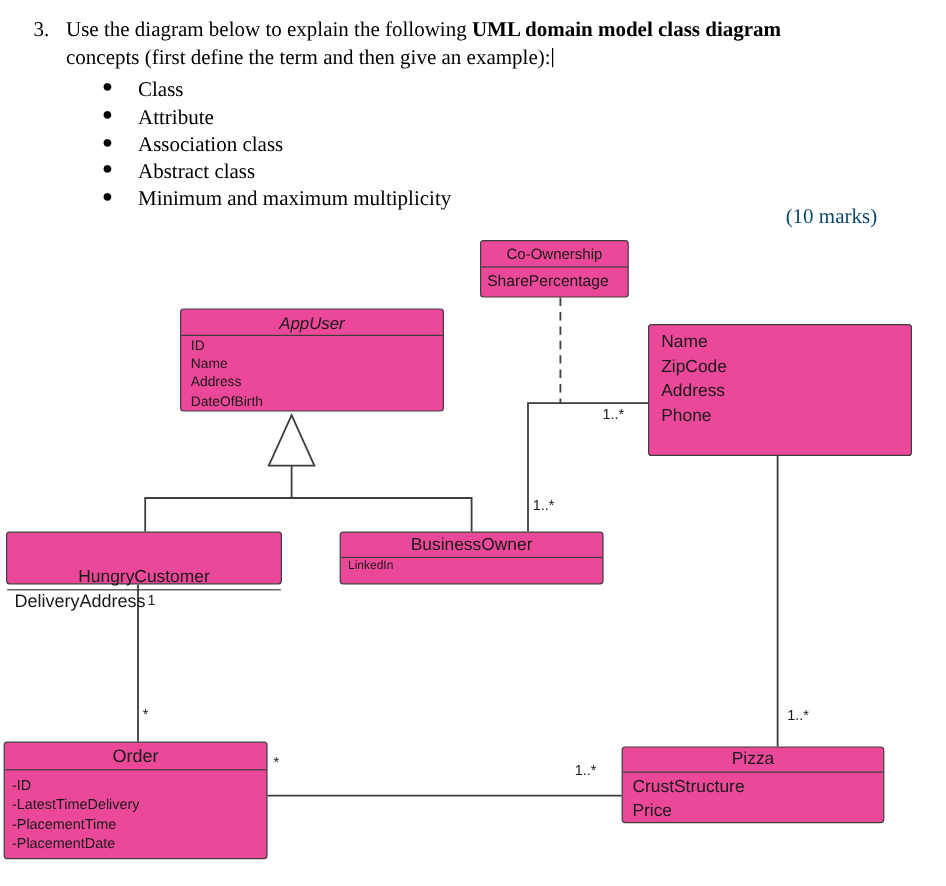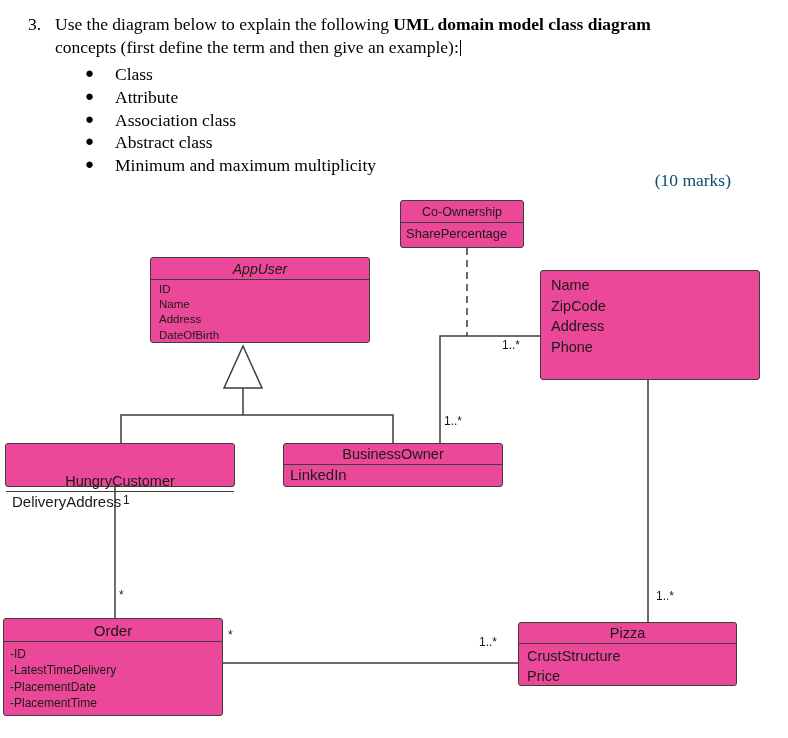--- a/index.html
+++ b/index.html
@@ -46,21 +46,21 @@
   .box-pizzarestaurant{left:540px;top:270px;width:220px;height:110px;}
   .box-pizzarestaurant .uml-title{height:20px;font-size:14px;font-weight:bold;}
   .box-pizzarestaurant .uml-attrs{padding:4px 0 0 10px;font-size:14.5px;line-height:20.5px;}
 
   .box-hungrycustomer{left:5px;top:443px;width:230px;height:44px;}
   .box-hungrycustomer .uml-title{height:20px;font-size:14.5px;margin-top:27px;}
   .box-hungrycustomer .uml-attrs{padding:1px 0 0 6px;font-size:15px;}
 
   .box-businessowner{left:283px;top:443px;width:220px;height:44px;}
   .box-businessowner .uml-title{height:20px;font-size:14.5px;}
-  .box-businessowner .uml-attrs{padding:1px 0 0 6px;font-size:15px;}
+  .box-businessowner .uml-attrs{padding:1px 0 0 6px;font-size:10px;}
 
   .box-order{left:3px;top:618px;width:220px;height:98px;}
   .box-order .uml-title{height:22px;font-size:15px;}
   .box-order .uml-attrs{padding:4px 0 0 6px;font-size:12px;line-height:16.3px;}
 
   .box-pizza{left:518px;top:622px;width:219px;height:64px;}
   .box-pizza .uml-title{height:20px;font-size:14.5px;font-weight:bold;}
   .box-pizza .uml-attrs{padding:2px 0 0 8px;font-size:14.5px;line-height:20px;}
 
   
@@ -156,22 +156,22 @@
   <div class="uml-attrs">
     <div class="uml-attr">LinkedIn</div>
   </div>
 </div>
 
 <div class="uml-box box-order">
   <div class="uml-title">Order</div>
   <div class="uml-attrs">
     <div class="uml-attr">-ID</div>
     <div class="uml-attr">-LatestTimeDelivery</div>
+    <div class="uml-attr">-PlacementTime</div>
     <div class="uml-attr">-PlacementDate</div>
-    <div class="uml-attr">-PlacementTime</div>
   </div>
 </div>
 
 <div class="uml-box box-pizza">
   <div class="uml-title">Pizza</div>
   <div class="uml-attrs">
     <div class="uml-attr">CrustStructure</div>
     <div class="uml-attr">Price</div>
   </div>
 </div>

